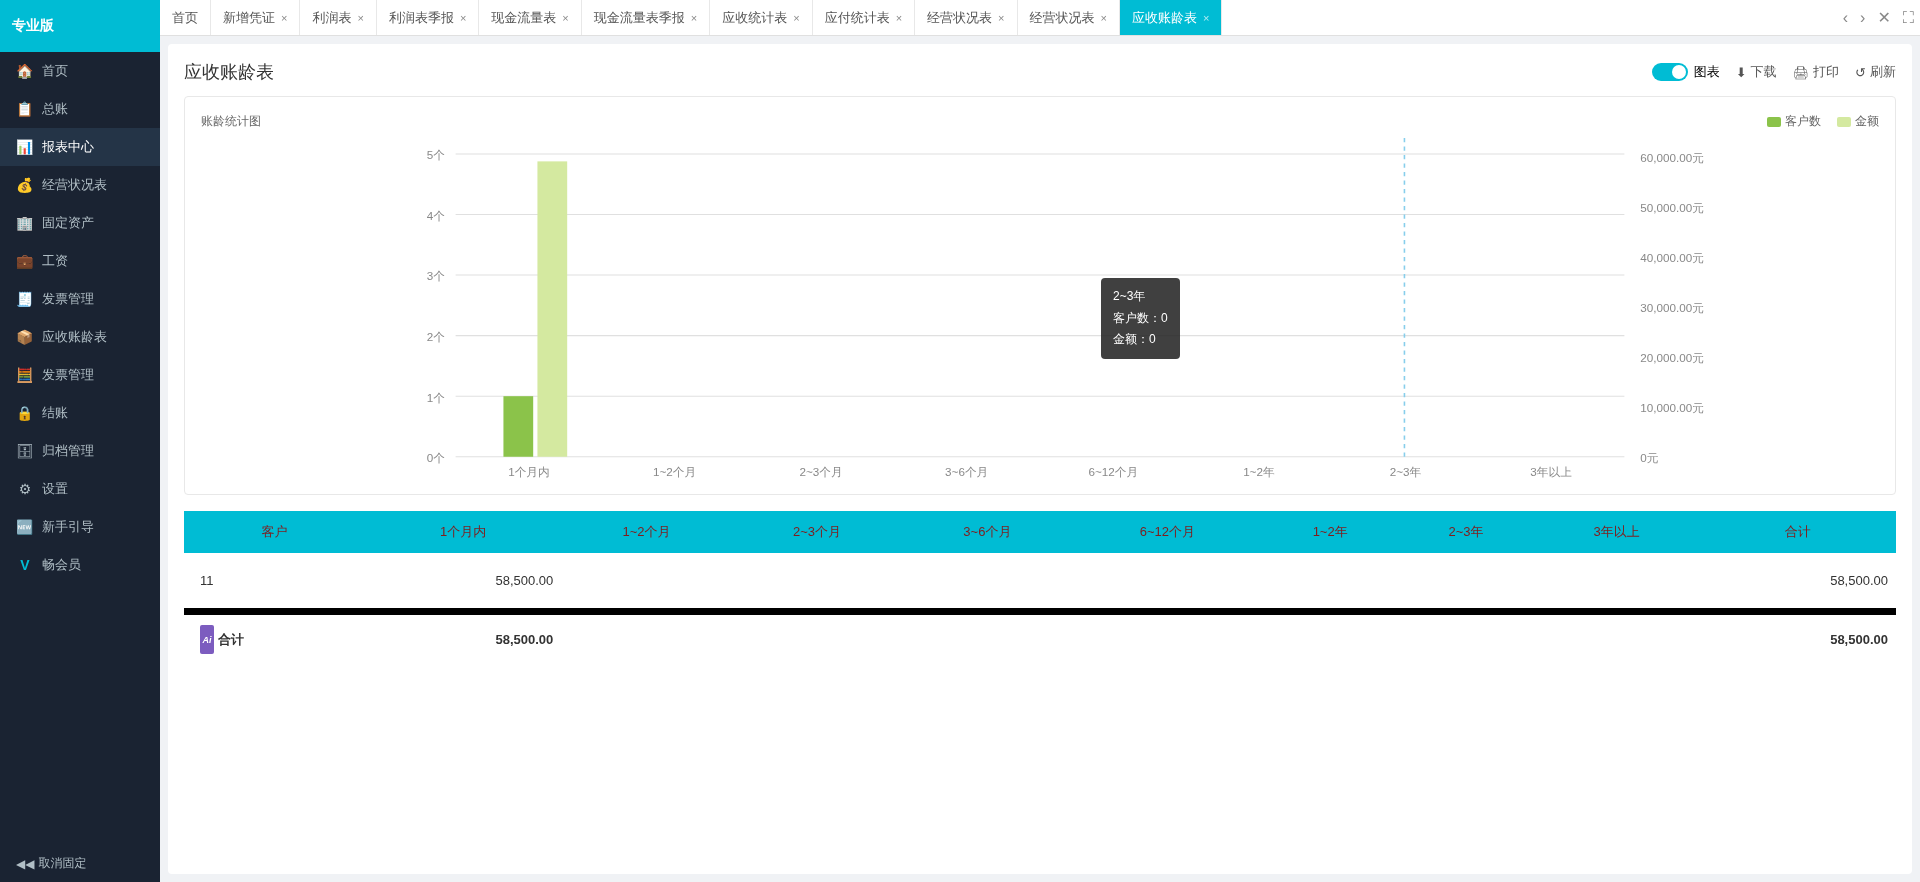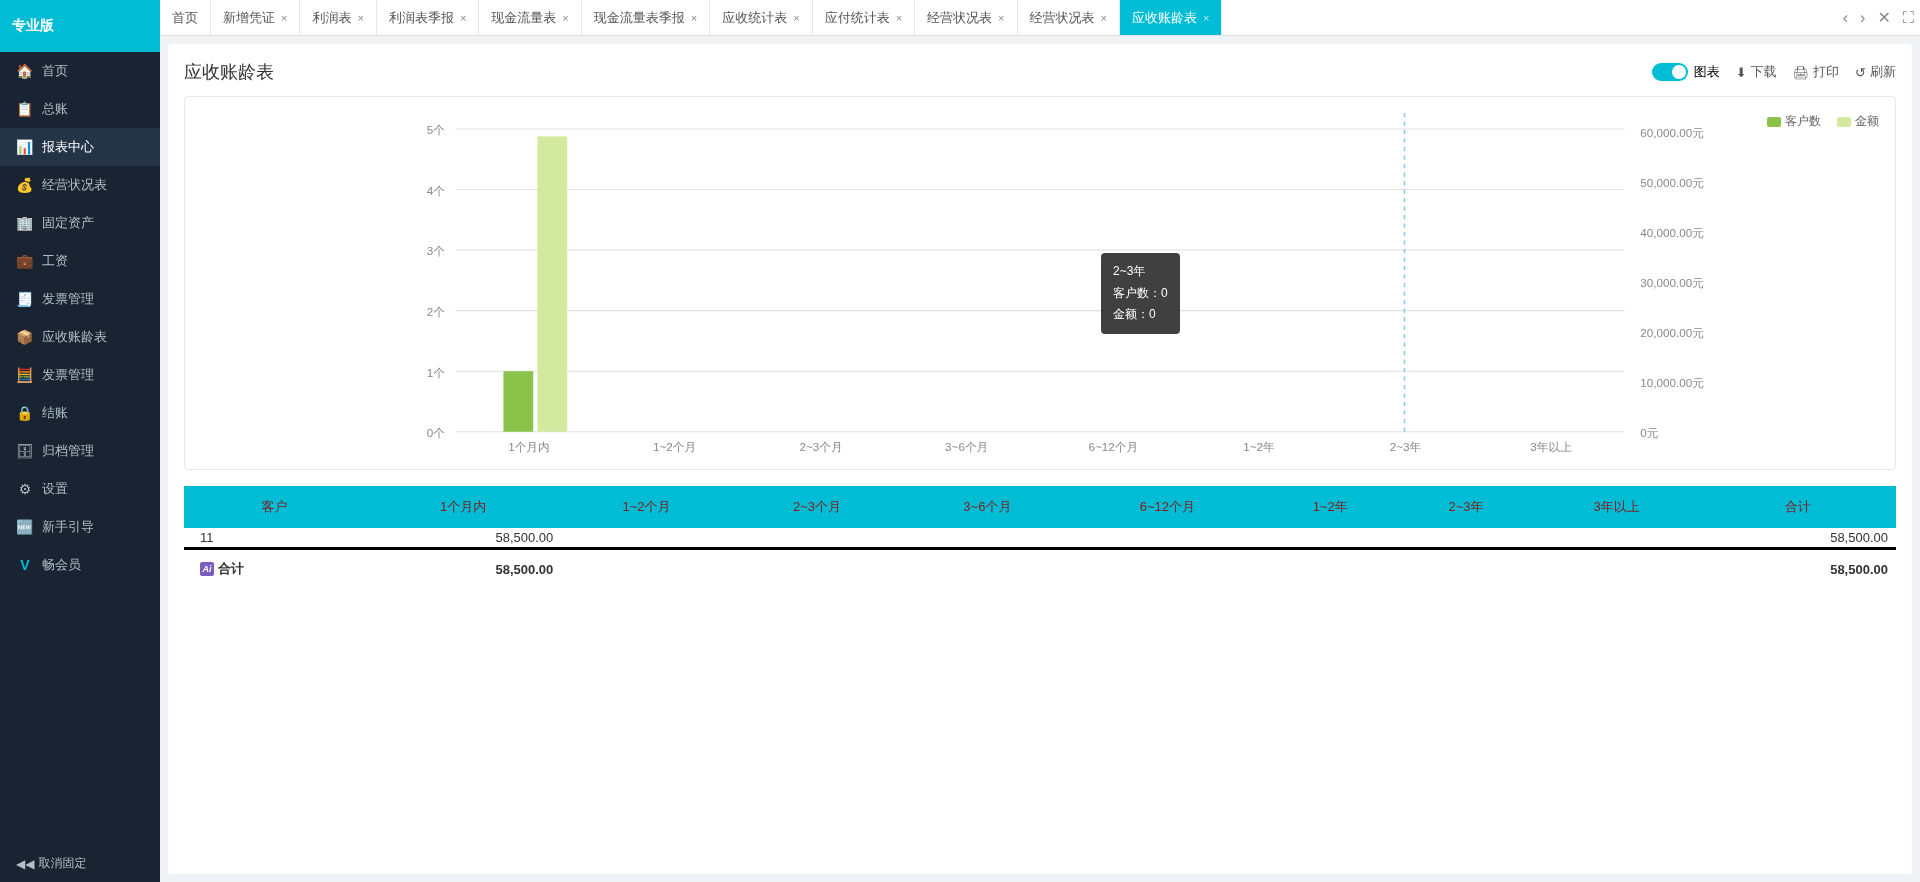--- a/index.html
+++ b/index.html
@@ -226,23 +226,23 @@
     }
     .data-table thead th {
       padding: 12px 8px;
       text-align: center;
       font-weight: normal;
     }
     .data-table tbody tr {
       background: white;
     }
     .data-table tbody td {
-      padding: 2px 8px;
+      padding: 20px 8px;
       text-align: right;
-      border-bottom: 3px solid #000000;
+      border-bottom: 7px solid #000000;
       color: #333;
     }
     .data-table tbody td:first-child {
       text-align: left;
       padding-left: 16px;
     }
     .data-table tfoot tr {
       background: white;
     }
     .data-table tfoot td {
@@ -256,21 +256,21 @@
       text-align: left;
       padding-left: 16px;
     }
     .total-row-label {
       display: flex;
       align-items: center;
       gap: 4px;
     }
     .total-icon {
       width: 14px;
-      height: 14px;
+      height: 29px;
       background: #7c5cbf;
       border-radius: 2px;
       display: inline-flex;
       align-items: center;
       justify-content: center;
       color: white;
       font-size: 9px;
       font-style: italic;
       font-weight: bold;
     }
@@ -416,20 +416,21 @@
           <span>打印</span>
         </div>
         <div class="action-btn">
           <span>↺</span>
           <span>刷新</span>
         </div>
       </div>
     </div>
 
     <div class="chart-area">
+      <div class="chart-title">账龄统计图</div>
       <div class="chart-legend">
         <div class="legend-item">
           <div class="legend-color" style="background:#8bc34a;"></div>
           <span>客户数</span>
         </div>
         <div class="legend-item">
           <div class="legend-color" style="background:#d4e9a0;"></div>
           <span>金额</span>
         </div>
       </div>

